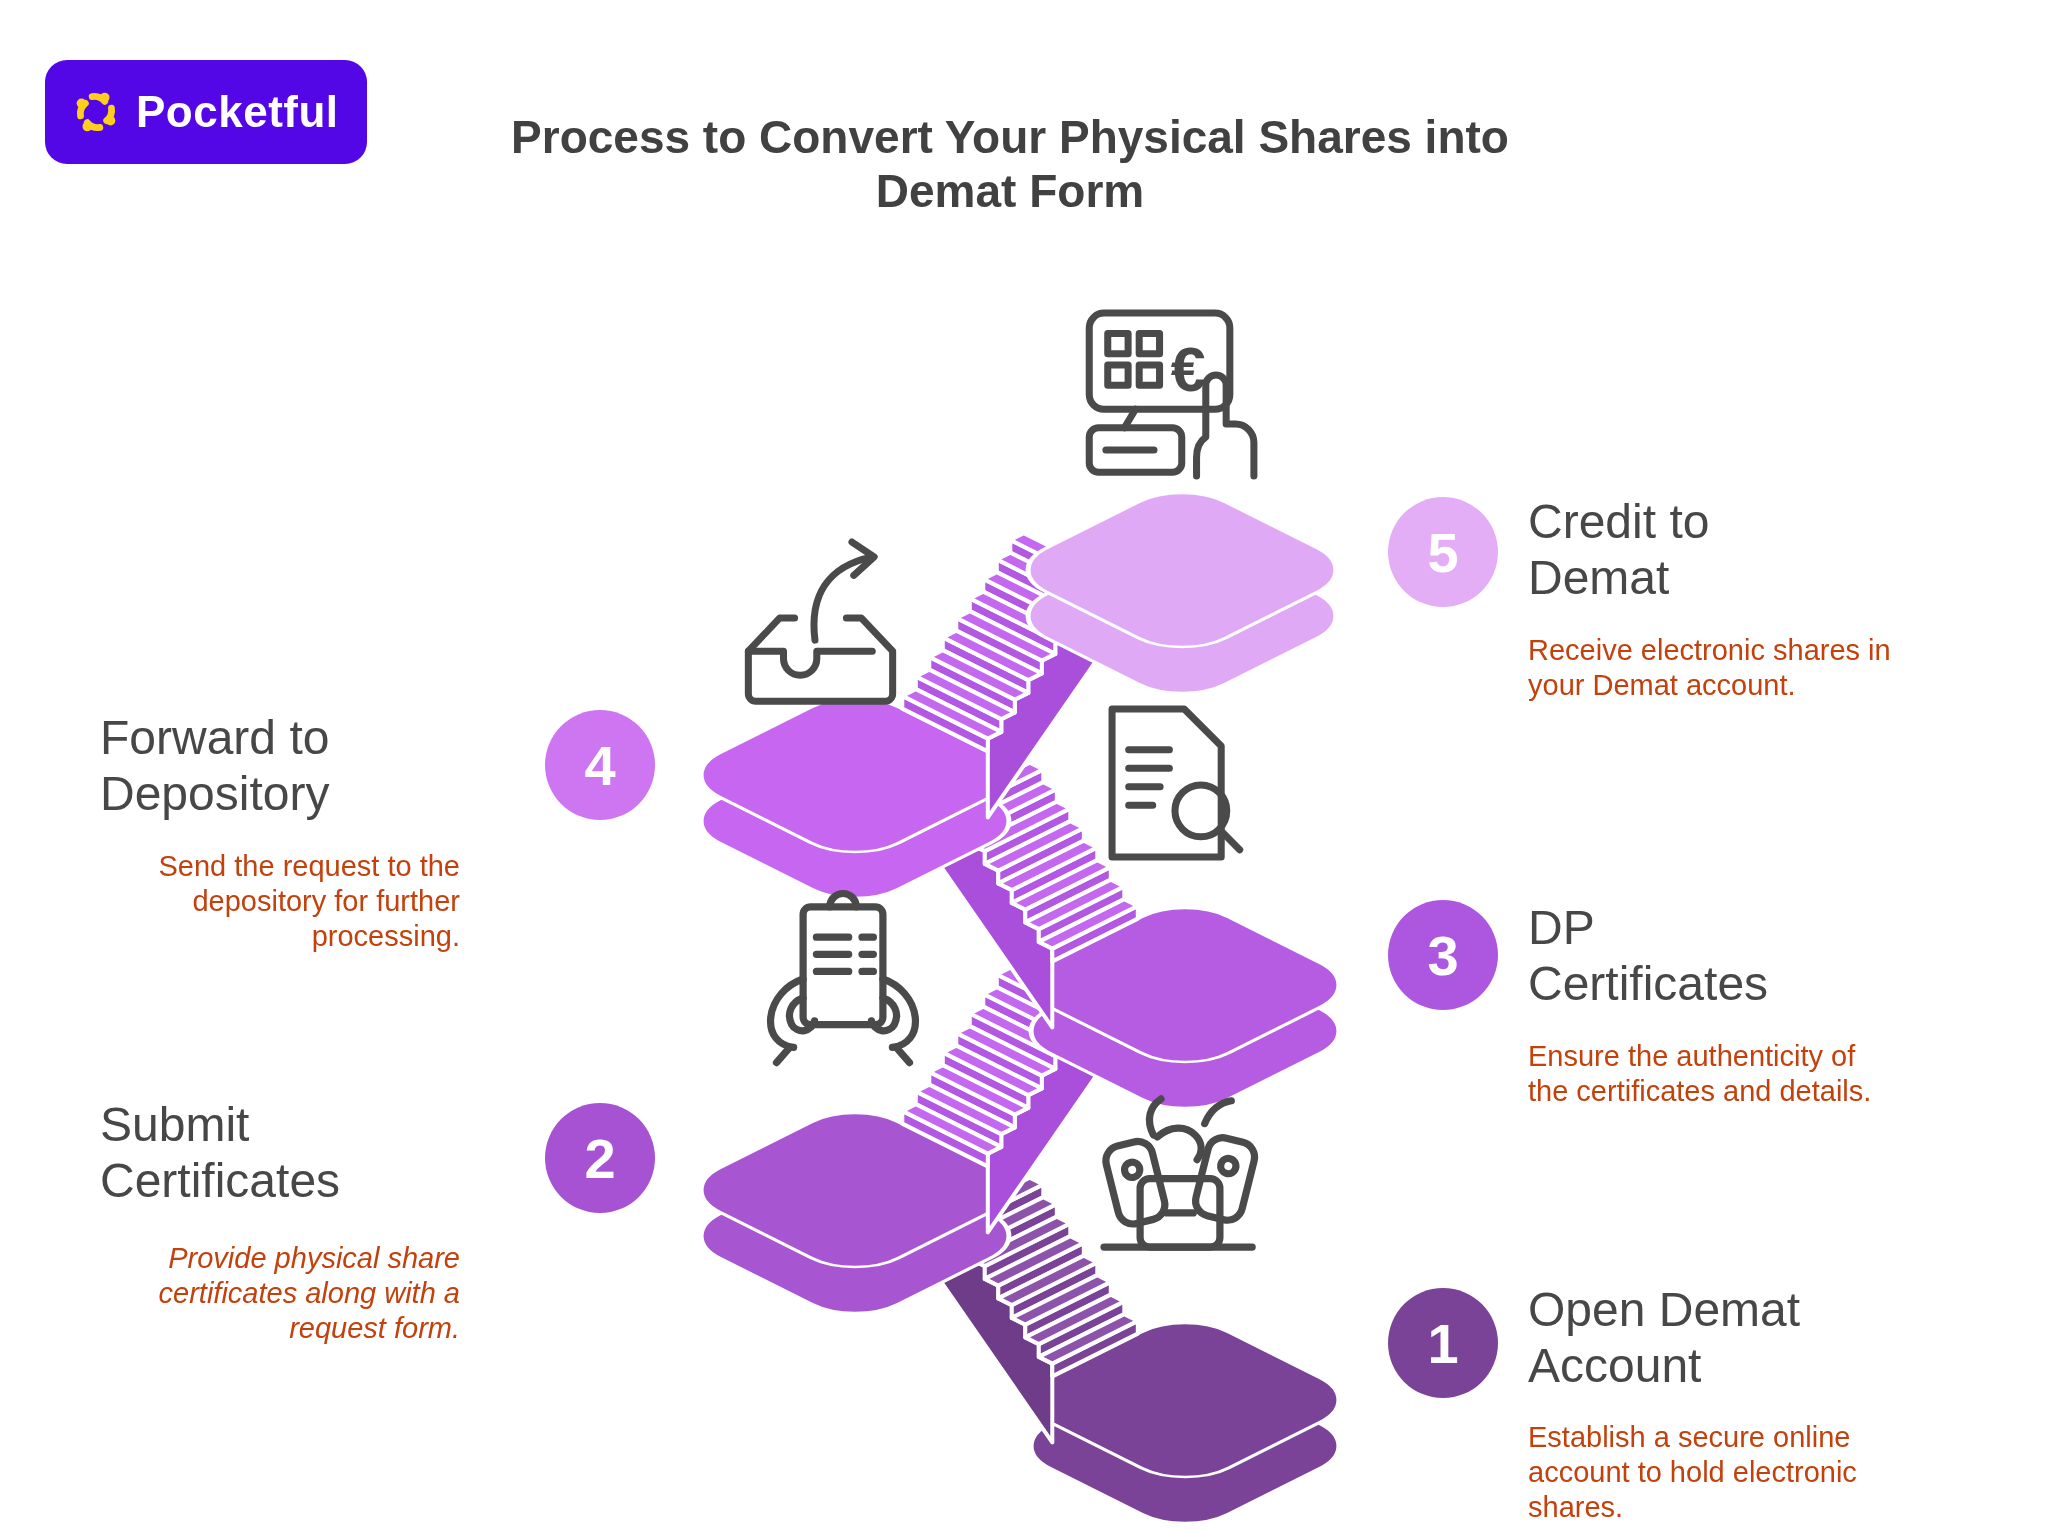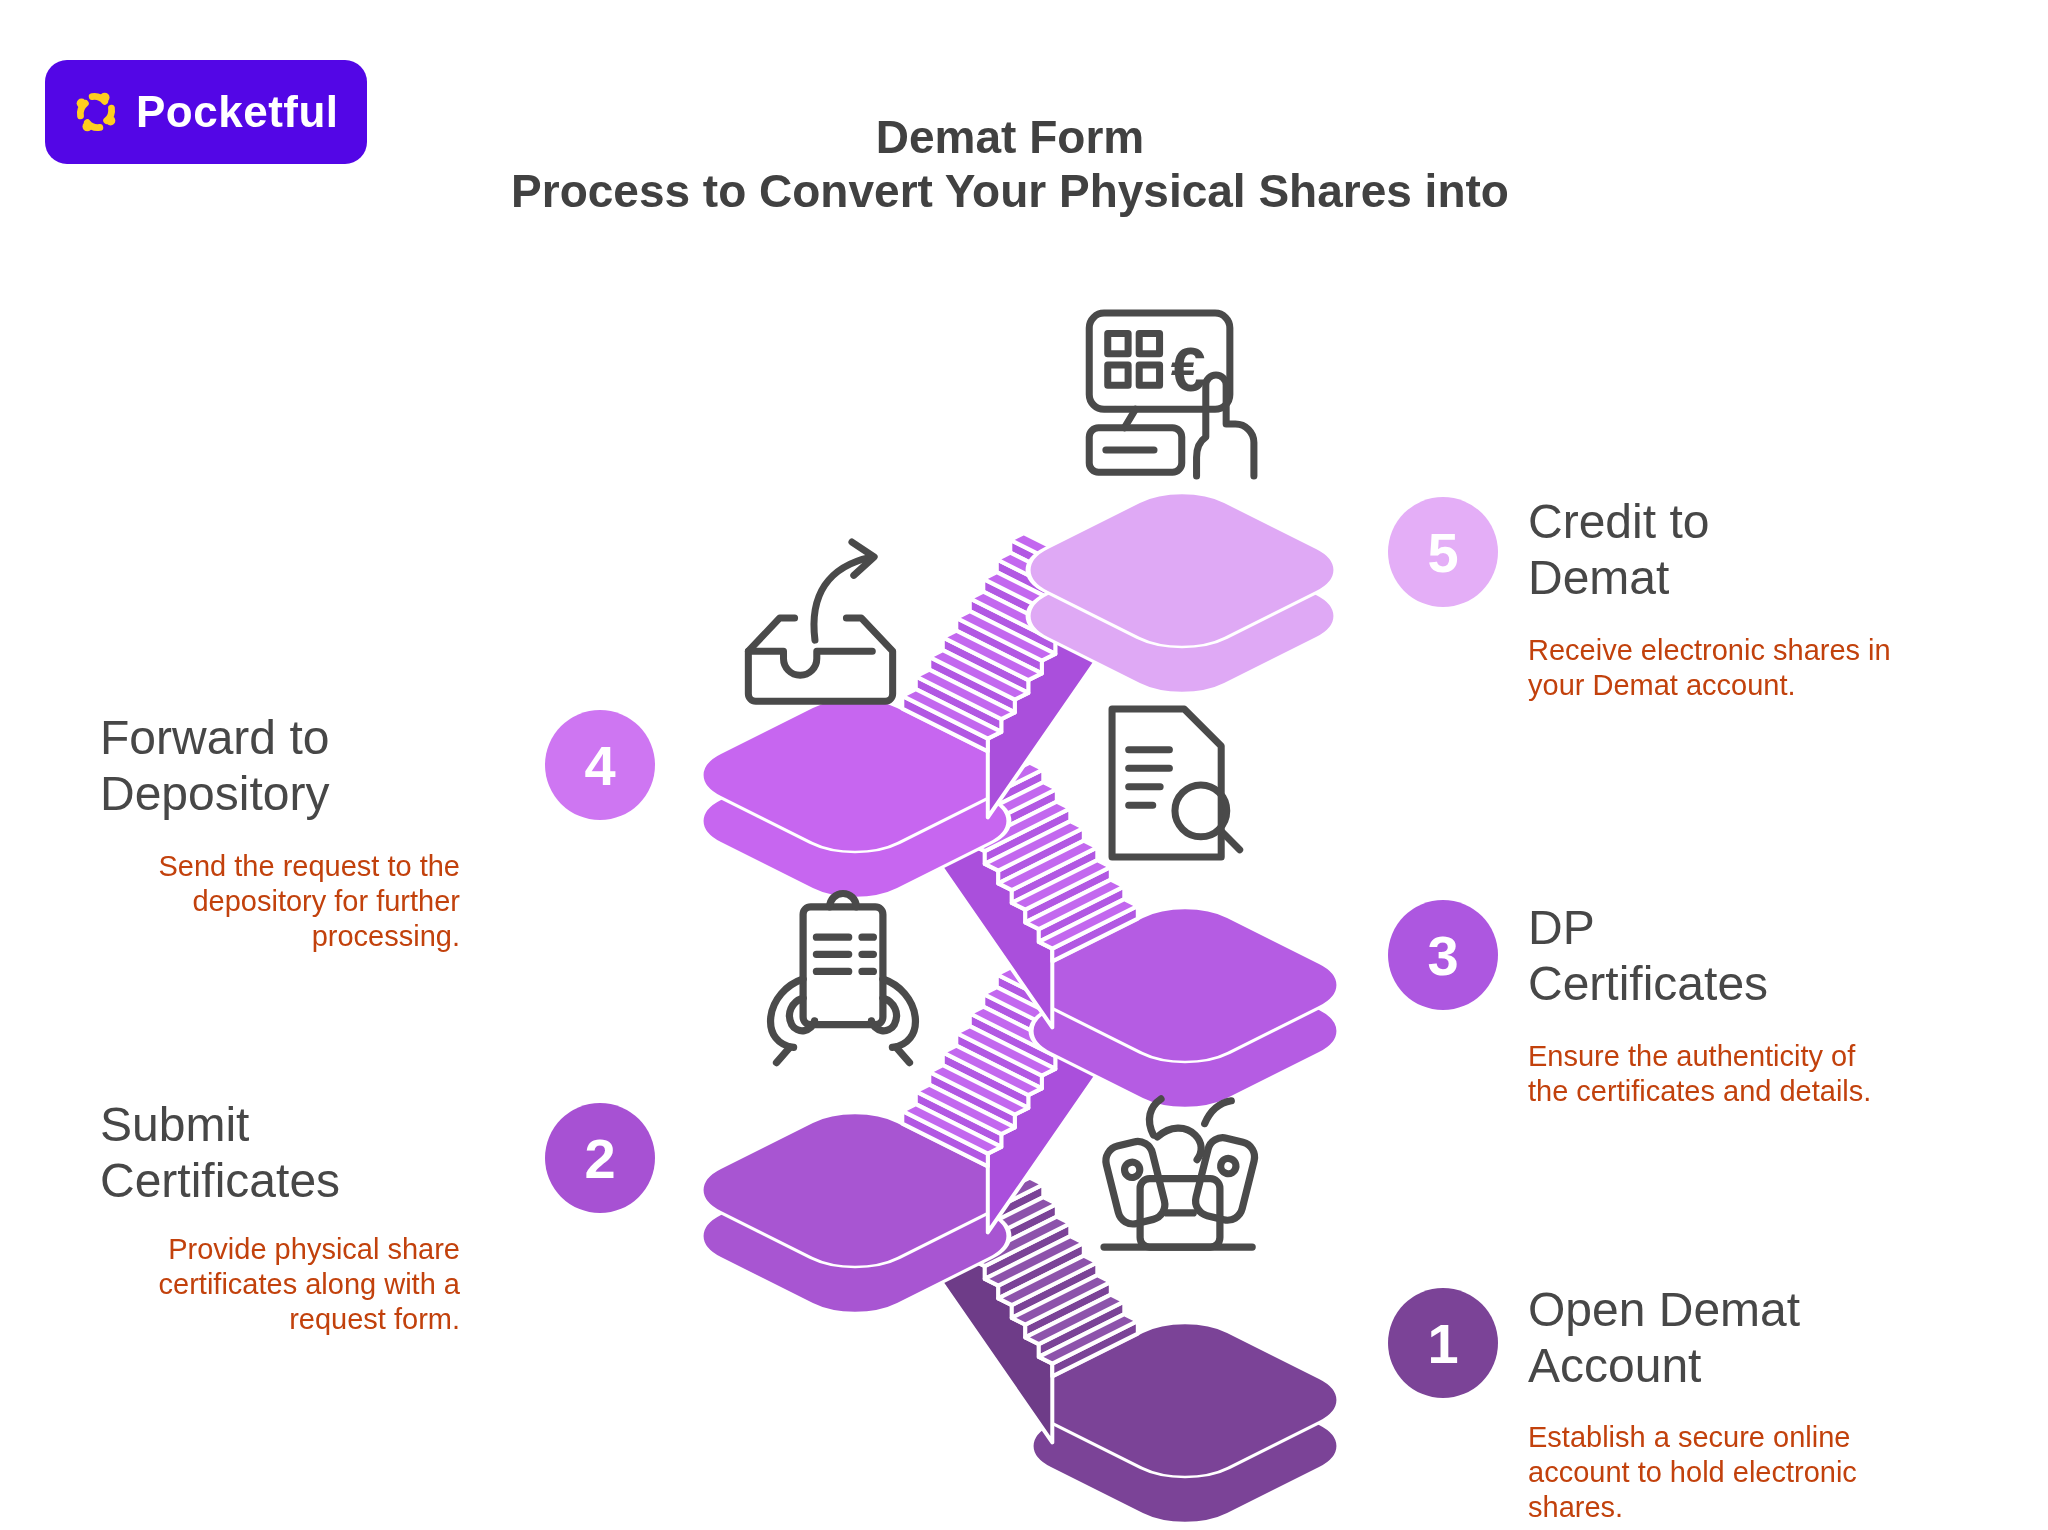--- a/index.html
+++ b/index.html
@@ -210,22 +210,22 @@
         <circle cx="-15" cy="-9" r="5"></circle>
           <circle cx="9" cy="-15" r="5"></circle>
         <circle cx="15" cy="9" r="5"></circle>
           <circle cx="-9" cy="15" r="5"></circle>
       </g>
     </svg>
     <span class="logo-text">Pocketful</span>
   </div>
 
   <div class="header">
+    <div>Process to Convert Your Physical Shares into</div>
     <div>Demat Form</div>
-    <div>Process to Convert Your Physical Shares into</div>
   </div>
 
   <div class="badge" style="left: 1388px; top: 497px; background-color: rgb(228, 174, 247);">
       <span>5</span>
     </div>
   <div class="badge" style="left: 545px; top: 710px; background-color: rgb(206, 118, 242);">
       <span>4</span>
     </div>
   <div class="badge" style="left: 1388px; top: 900px; background-color: rgb(173, 87, 224);">
       <span>3</span>
@@ -247,21 +247,21 @@
     <div class="step-desc" style="margin-top:27px;">Send the request to the depository for further processing.</div>
   </div>
 
   <div class="blk right" style="left:1528px;top:900px;">
     <div class="step-title t-right">DP Certificates</div>
     <div class="step-desc" style="margin-top:27px;max-width:370px;">Ensure the authenticity of the certificates and details.</div>
   </div>
 
   <div class="blk left" style="left:100px;top:1097px;">
     <div class="step-title">Submit Certificates</div>
-    <div class="step-desc" style="margin-top:23px;">Provide physical share certificates along with a request form.</div>
+    <div class="step-desc" style="margin-top:32px;font-style:italic;">Provide physical share certificates along with a request form.</div>
   </div>
 
   <div class="blk right" style="left:1528px;top:1282px;">
     <div class="step-title t-right">Open Demat Account</div>
     <div class="step-desc" style="margin-top:26px;max-width:400px;">Establish a secure online account to hold electronic shares.</div>
   </div>
 
 </div>
 
 </body></html>

